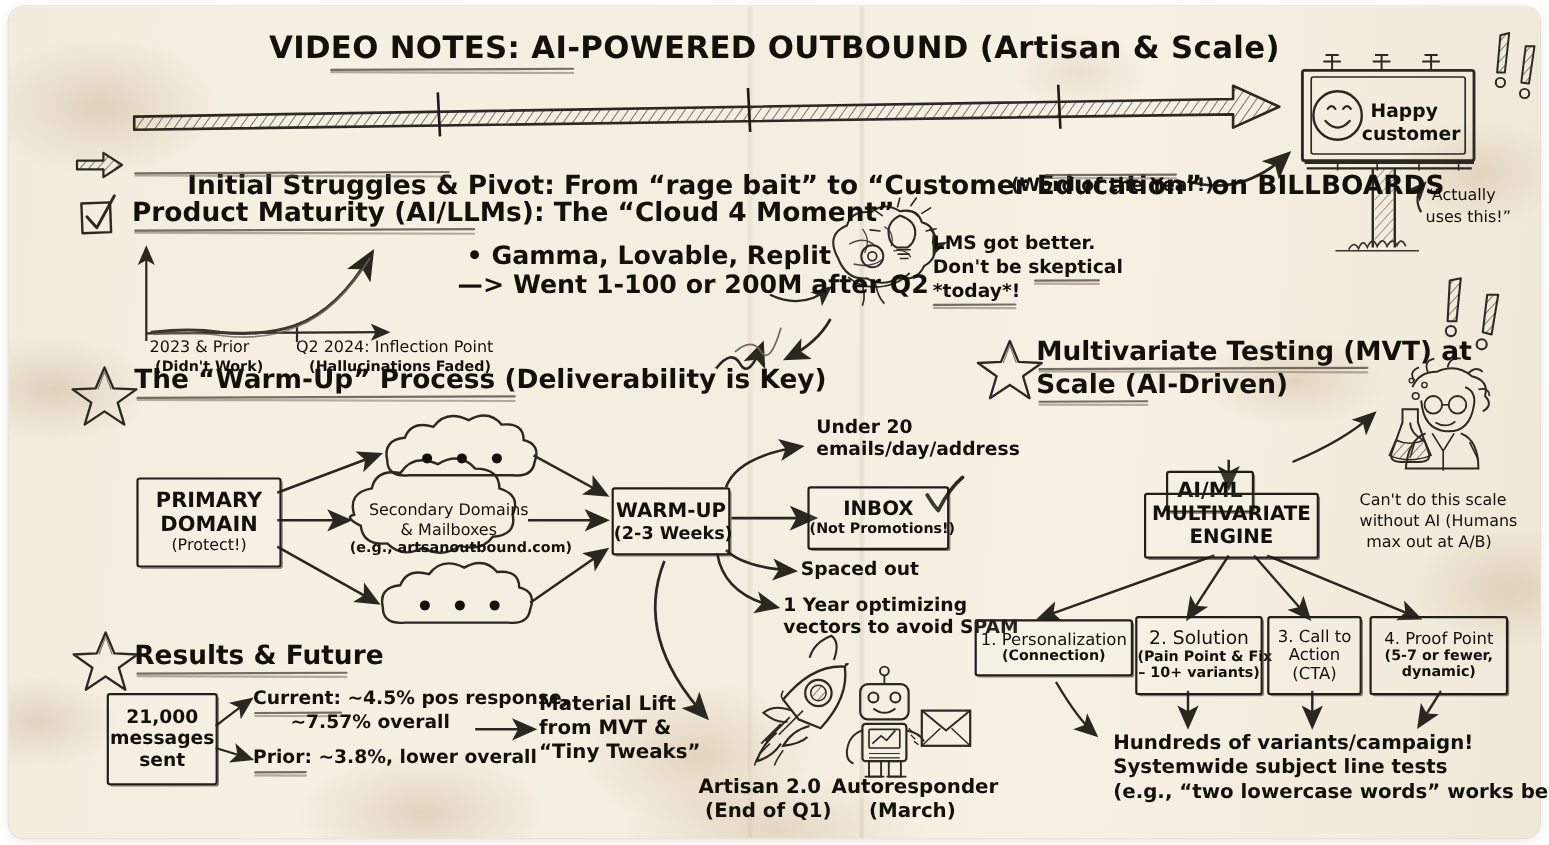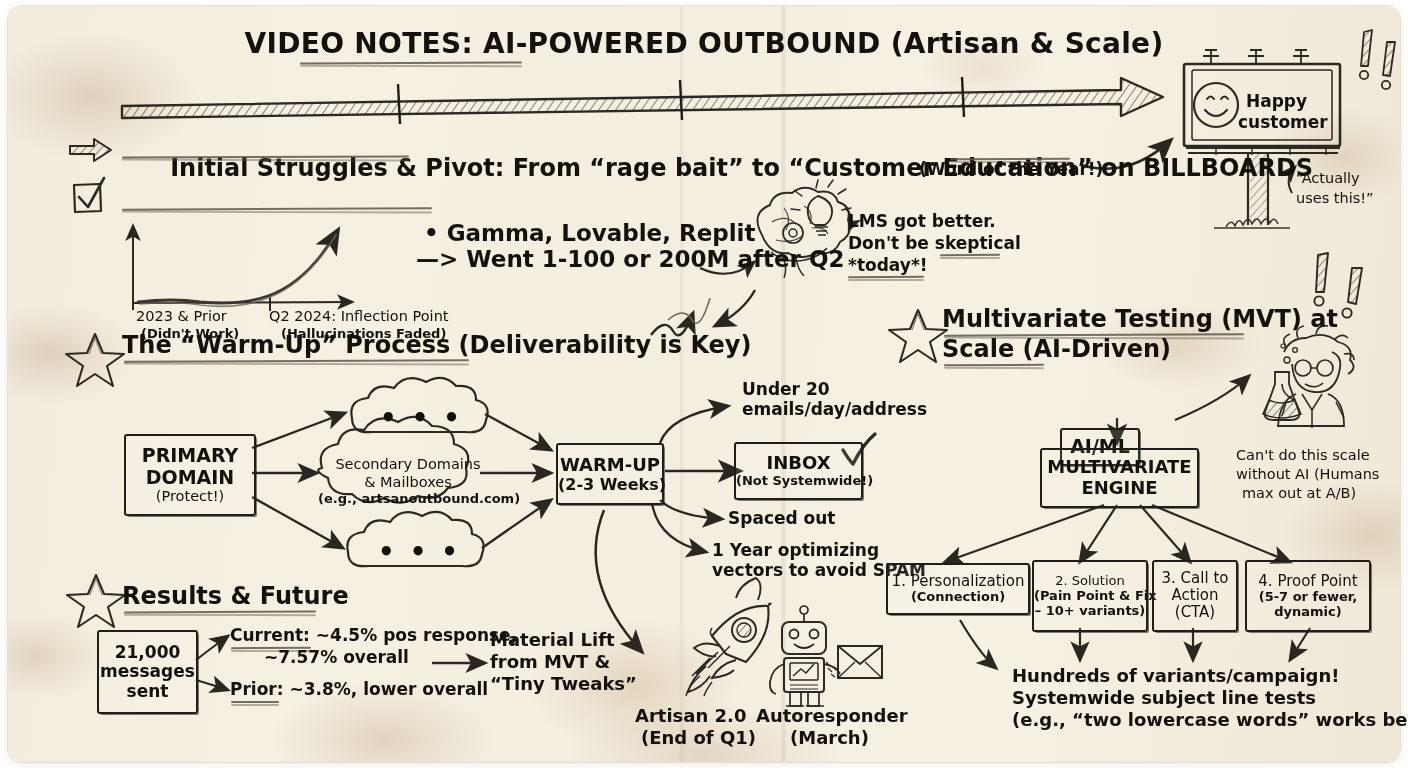--- a/index.html
+++ b/index.html
@@ -301,20 +301,21 @@
     <div class="t title hand" style="left:0;top:28px;width:1408px;text-align:center;">VIDEO NOTES: AI-POWERED OUTBOUND (Artisan &amp; Scale)</div>
     <div class="ul" style="left:300px;top:62px;width:222px;"></div>
 
     <div class="t h1" style="left:120px;top:128px;">
       <span>Initial Struggles &amp; Pivot:</span><span> From “rage bait” to “Customer Education” on BILLBOARDS</span>
     </div>
     <div class="ul" style="left:122px;top:156px;width:287px;"></div>
     <div class="ul" style="left:950px;top:158px;width:120px;"></div>
     <div class="t body" style="left:919px;top:160px;">(Word of the Year!)</div>
 
+    <div class="t h1" style="left:120px;top:180px;">Product Maturity (AI/LLMs): The “Cloud 4 Moment”</div>
     <div class="ul" style="left:122px;top:208px;width:310px;"></div>
 
     <div class="t h2" style="left:424px;top:220px;">• Gamma, Lovable, Replit</div>
     <div class="t h2" style="left:416px;top:246px;">—&gt; Went 1-100 or 200M after Q2</div>
 
     <div class="t sm" style="left:136px;top:308px;">2023 &amp; Prior</div>
     <div class="t xs" style="left:141px;top:327px;">(Didn't Work)</div>
     <div class="t sm" style="left:269px;top:308px;">Q2 2024: Inflection Point</div>
     <div class="t xs" style="left:281px;top:327px;">(Hallucinations Faded)</div>
 
@@ -362,21 +363,21 @@
         <div class="t bx" style="position:static;font-size:16px;">(2-3 Weeks)</div>
       </div>
     </div>
 
     <div class="t body" style="left:742px;top:380px;">Under 20</div>
     <div class="t body" style="left:742px;top:400px;">emails/day/address</div>
 
     <div class="box" style="left:734px;top:442px;width:125px;height:54px;">
       <div class="lbl">
         <div class="t bx" style="position:static;font-size:18px;">INBOX</div>
-        <div class="t xs ctr" style="position:static;">(Not Systemwide!)</div>
+        <div class="t xs ctr" style="position:static;">(Not Promotions!)</div>
       </div>
     </div>
 
     <div class="t body" style="left:728px;top:509px;">Spaced out</div>
     <div class="t body" style="left:712px;top:541px;">1 Year optimizing</div>
     <div class="t body" style="left:712px;top:561px;">vectors to avoid SPAM</div>
 
     <div class="box" style="left:1060px;top:384px;width:76px;height:34px;margin-top:44px;">
       <div class="lbl t bx" style="font-size:19px;">AI/ML</div>
     </div>
@@ -393,21 +394,21 @@
     <div class="t sm" style="left:1242px;top:485px;">max out at A/B)</div>
 
     <div class="box" style="left:886px;top:563px;width:140px;height:48px;">
       <div class="lbl">
         <div class="t sm ctr" style="position:static;font-size:15px;">1. Personalization</div>
         <div class="t xs ctr" style="position:static;">(Connection)</div>
       </div>
     </div>
     <div class="box" style="left:1032px;top:560px;width:112px;height:68px;">
       <div class="lbl">
-        <div class="t sm ctr" style="position:static;font-size:13px;">2. Solution</div>
+        <div class="t sm ctr" style="position:static;font-size:17px;">2. Solution</div>
         <div class="t xs ctr" style="position:static;">(Pain Point &amp; Fix</div>
         <div class="t xs ctr" style="position:static;">– 10+ variants)</div>
       </div>
     </div>
     <div class="box" style="left:1152px;top:560px;width:82px;height:68px;">
       <div class="lbl">
         <div class="t sm ctr" style="position:static;font-size:15px;">3. Call to</div>
         <div class="t sm ctr" style="position:static;font-size:15px;">Action</div>
         <div class="t sm ctr" style="position:static;font-size:15px;">(CTA)</div>
       </div>

